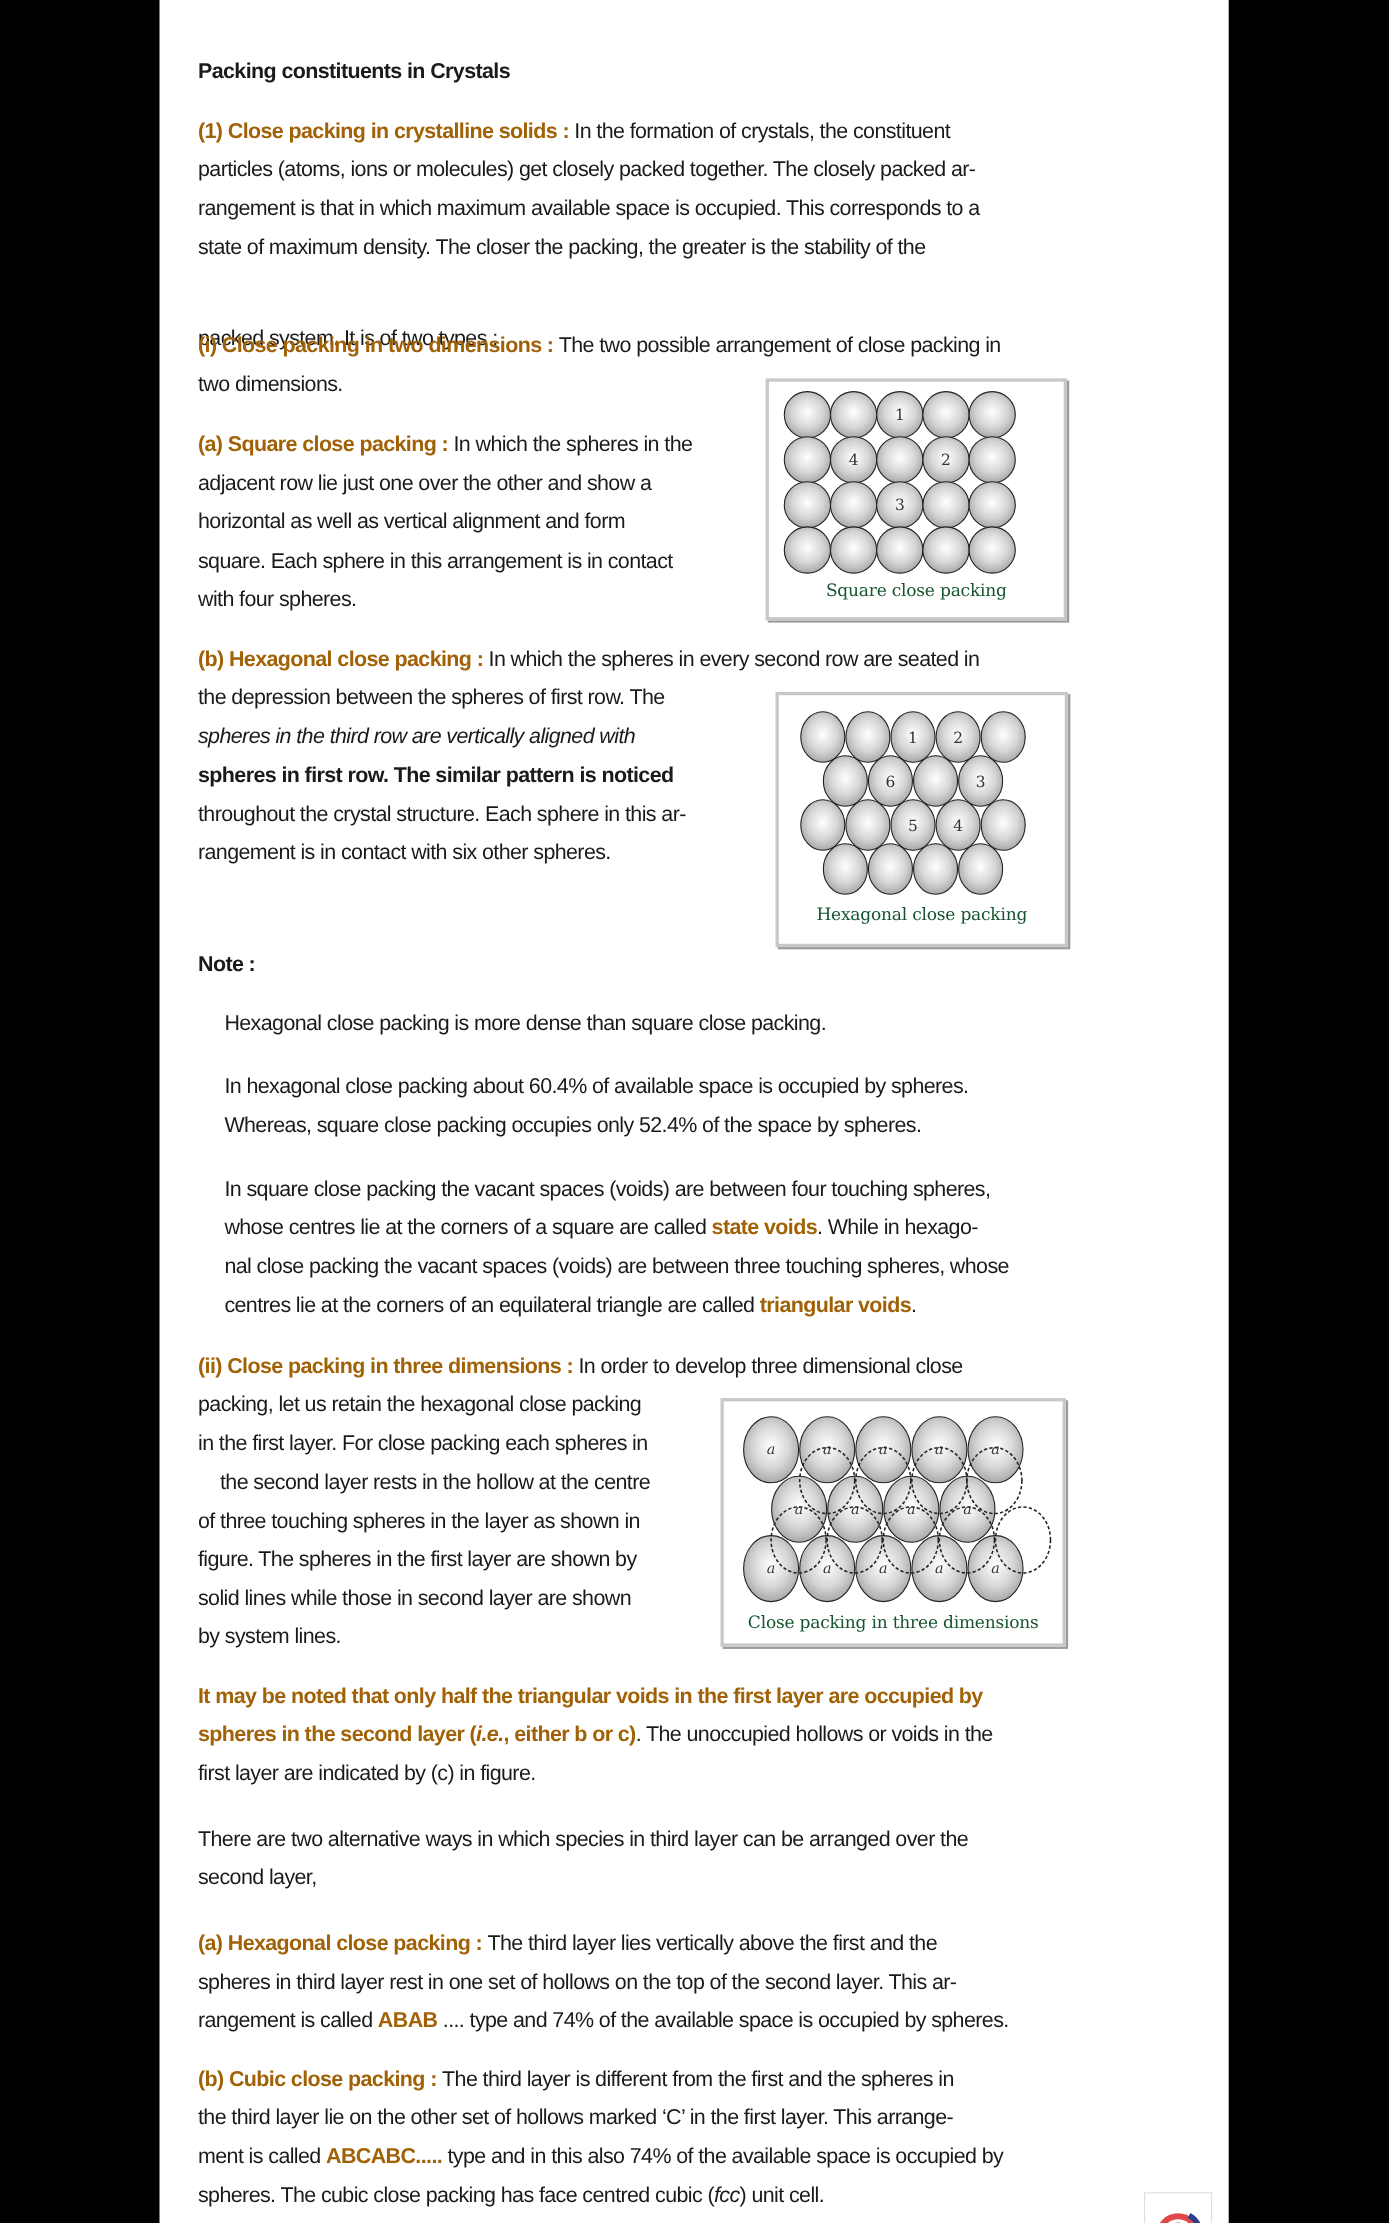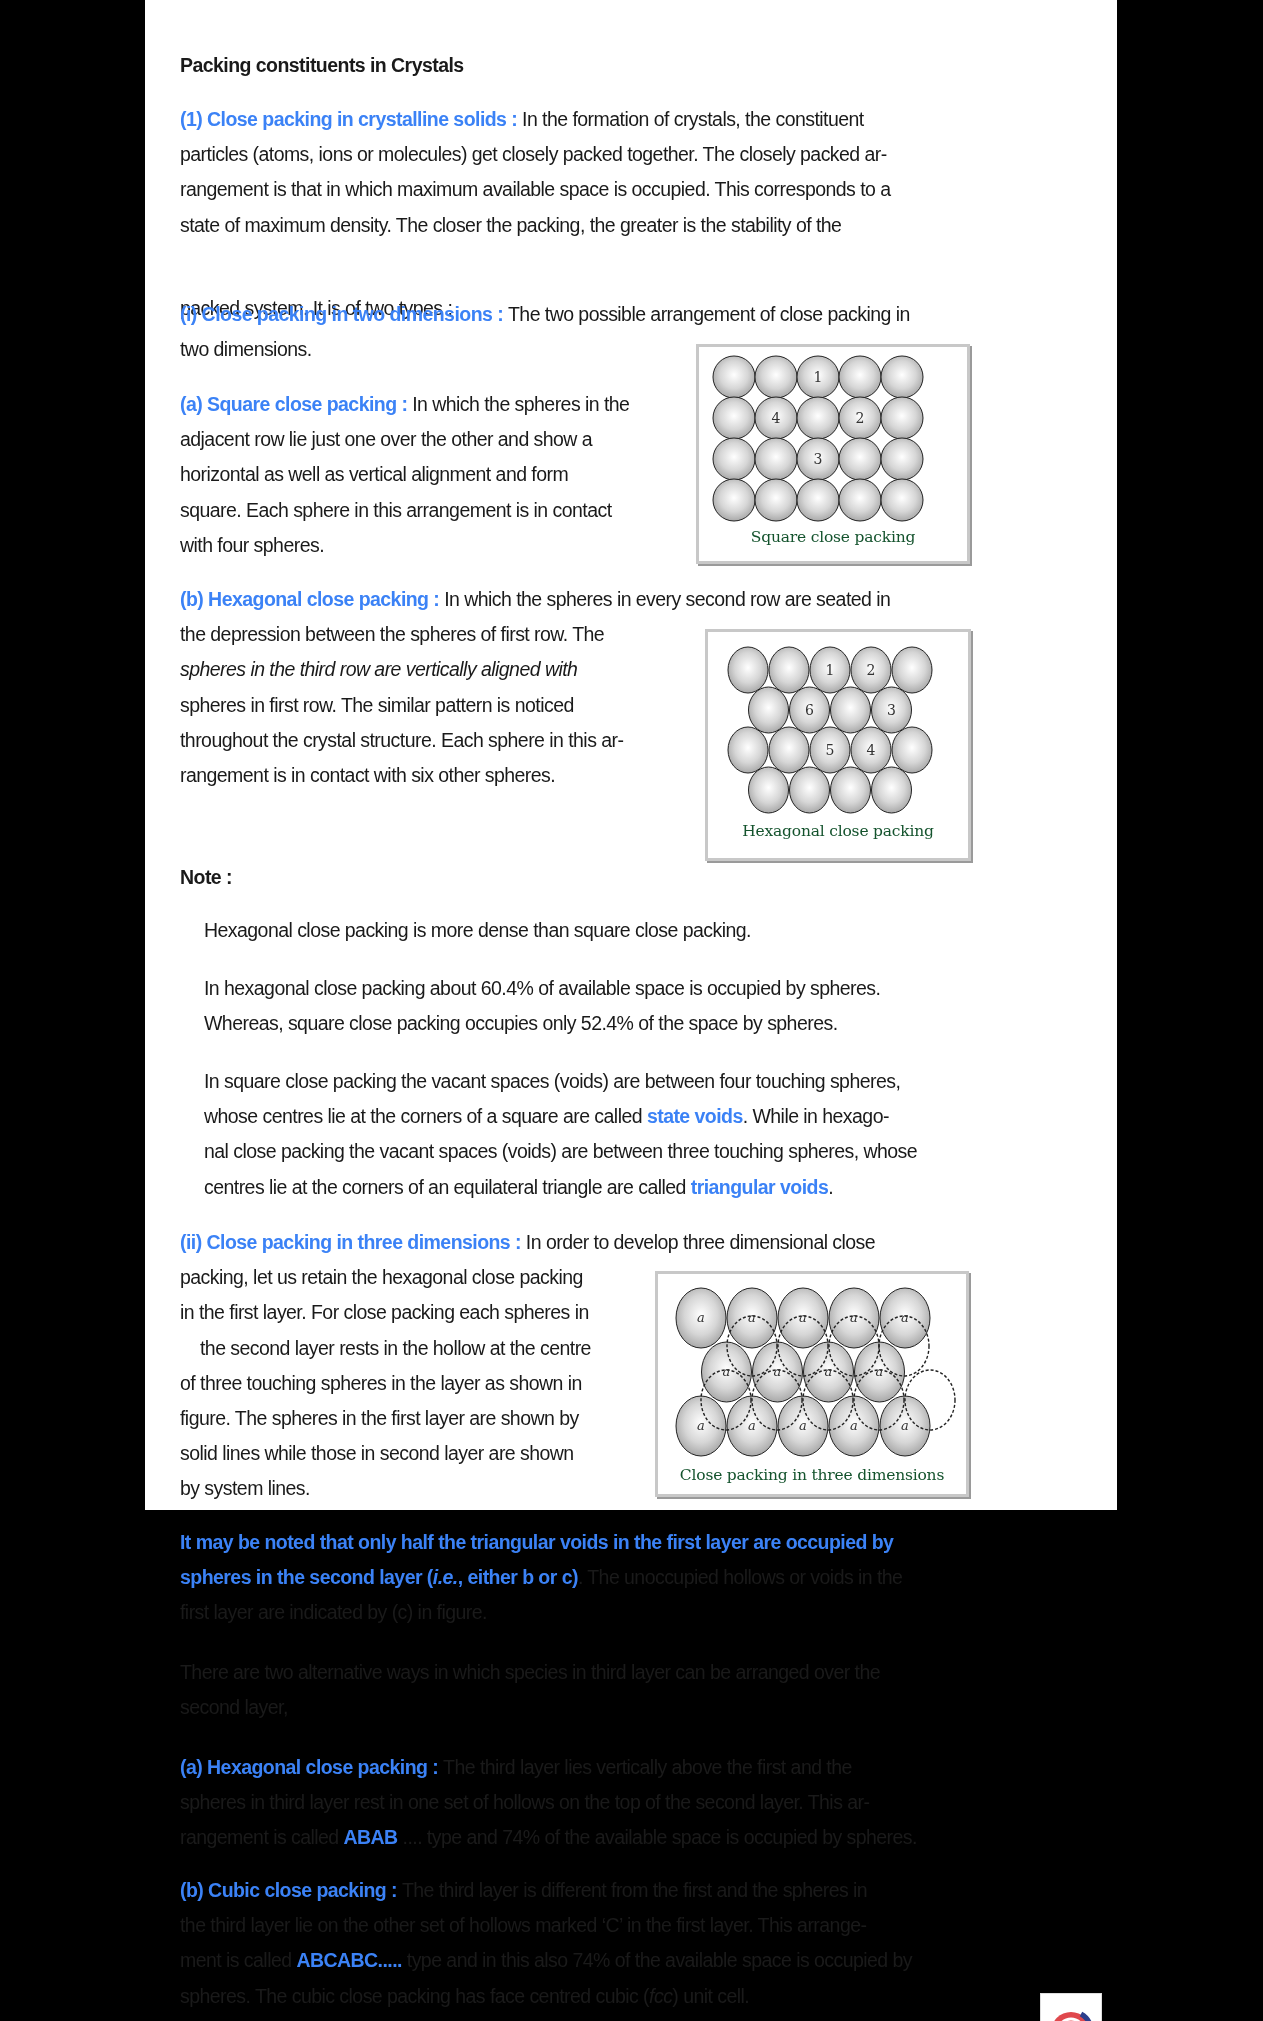--- a/index.html
+++ b/index.html
@@ -1,20 +1,20 @@
 <!DOCTYPE html>
 <html><head>
 <meta charset="utf-8">
 <style>
   html, body { margin: 0; padding: 0; }
   body { width: 1263px; height: 2021px; background: #000; position: relative; overflow: hidden;
          font-family: "Liberation Sans", sans-serif; }
-  .page { position: absolute; left: 145px; top: 0; width: 972px; height: 1510px; background: #fff; }
+  .page { position: absolute; left: 145px; top: 0; width: 972px; height: 2021px; background: #fff; }
   .ln { position: absolute; white-space: nowrap; font-size: 19.5px; color: #1a1a1a; letter-spacing: -0.55px; line-height: 24px; }
-  .ln b { font-weight: bold; color: #3b82f6; }
+  .ln b { font-weight: bold; color: #a16207; }
   .ln i { font-style: italic; }
   .title { font-weight: bold; font-size: 19.5px; }
   .fig { position: absolute; background: #fff; border: 3px solid #c8c8c8; box-shadow: 2px 2px 0 #9a9a9a; }
   .fig svg { position: absolute; left: 0; top: 0; }
   .cap { position: absolute; width: 100%; text-align: center; font-family: "DejaVu Serif", serif; font-size: 15.5px; color: #14532d; letter-spacing: -0.2px; }
   .badge { position: absolute; left: 1040px; top: 1993px; width: 60px; height: 40px; background: #fff; border: 1px solid #ddd; border-bottom: none; }
 </style>
 </head>
 <body>
 
@@ -36,21 +36,21 @@
       <div class="ln" style="left: 35px; top: 392px;"><b>(a)    Square close packing : </b><span>In which the spheres in the</span></div>
       <div class="ln" style="left: 35px; top: 427.2px;"><span>adjacent row  lie just one over the other and show a</span></div>
       <div class="ln" style="left: 35px; top: 462.4px;"><span>horizontal as well as vertical alignment and form</span></div>
       <div class="ln" style="left: 35px; top: 497.6px;"><span>square. Each sphere in this arrangement is in contact</span></div>
       <div class="ln" style="left: 35px; top: 532.8px;"><span>with four spheres.</span></div>
     </div>
   <div>
       <div class="ln" style="left: 35px; top: 587px;"><b>(b)    Hexagonal close packing : </b><span>In which the spheres in every second row are seated in</span></div>
       <div class="ln" style="left: 35px; top: 622.2px;"><span>the depression between the spheres of first row. The</span></div>
       <div class="ln" style="left: 35px; top: 657.4px; font-style: italic;"><span>spheres in the third row are vertically aligned with</span></div>
-      <div class="ln" style="left: 35px; top: 692.6px;"><span>spheres in first row. The similar pattern is noticed</span></div>
+      <div class="ln" style="left: 35px; top: 692.6px; font-weight: bold;"><span>spheres in first row. The similar pattern is noticed</span></div>
       <div class="ln" style="left: 35px; top: 727.8px;"><span>throughout the crystal structure. Each sphere in this ar-</span></div>
       <div class="ln" style="left: 35px; top: 763px;"><span>rangement is in contact with six other spheres.</span></div>
     </div>
 
   <div class="ln title" style="left:35px;top:865px">Note :</div>
   <div>
       <div class="ln" style="left: 59px; top: 918px;"><span>Hexagonal close packing is more dense than square close packing.</span></div>
     </div>
   <div>
       <div class="ln" style="left: 59px; top: 976px;"><span>In hexagonal close packing about 60.4% of available space is occupied by spheres.</span></div>

